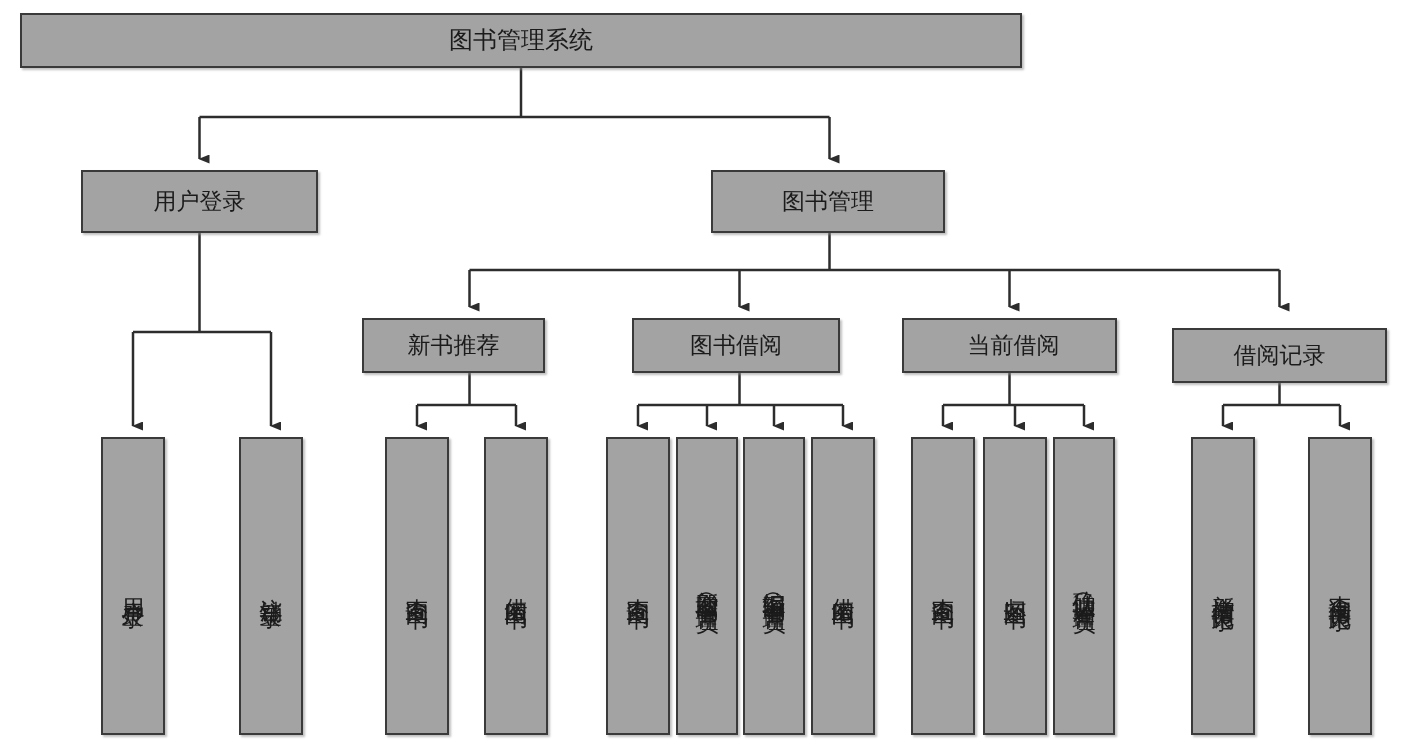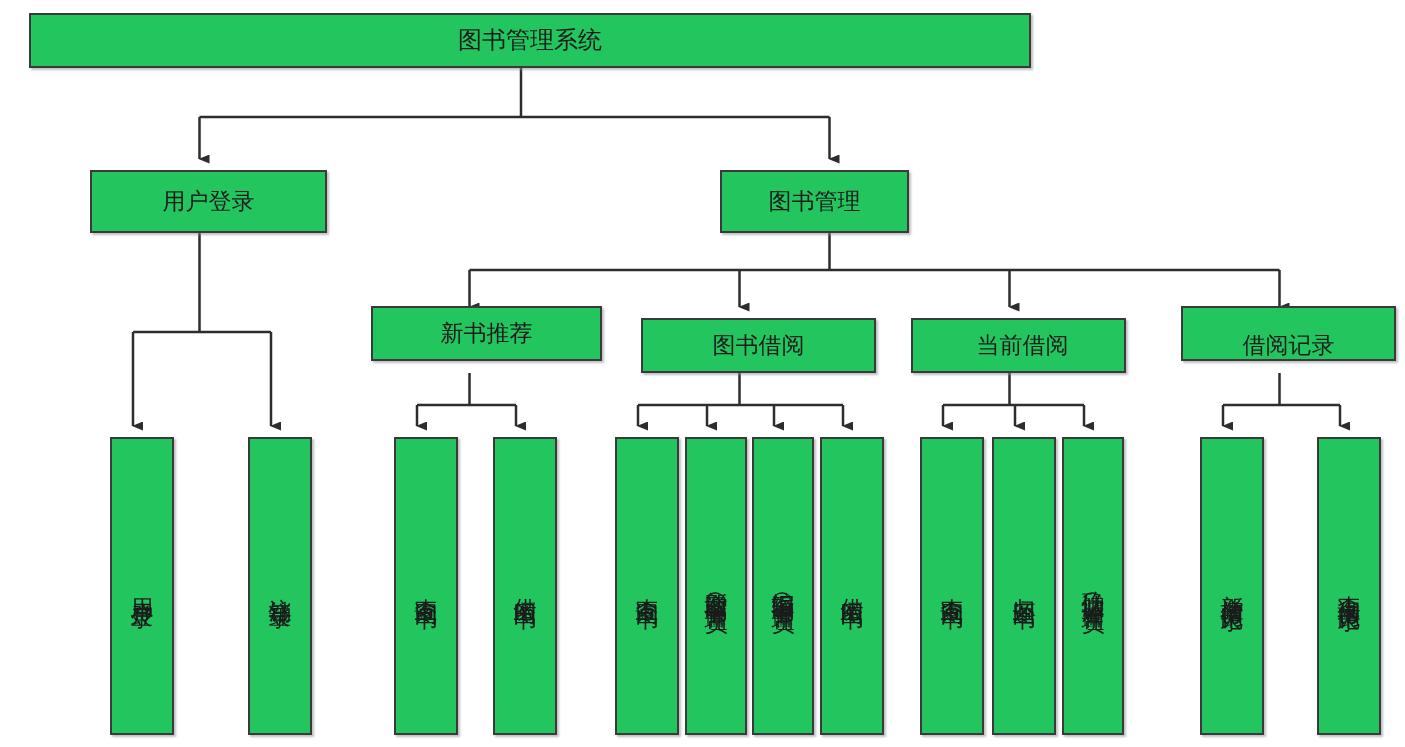--- a/index.html
+++ b/index.html
@@ -20,28 +20,27 @@
   #edges-layer {
     position: absolute;
     left: 0;
     top: 0;
     width: 1405px;
     height: 747px;
   }
   .node-box {
     position: absolute;
     box-sizing: border-box;
-    background: #22c55e;
+    background: #a3a3a3;
     border: 2px solid #3a3a3a;
     box-shadow: 2px 2px 2px rgba(140,140,140,0.55);
     display: flex;
     align-items: center;
     justify-content: center;
     overflow: hidden;
-    margin-left: 9px;
   }
   .node-label {
     color: #1b1b1b;
     text-align: center;
     line-height: 1.18;
     white-space: nowrap;
   }
   .node-box.horizontal .node-label {
     font-size: 23px;
   }
@@ -118,33 +117,33 @@
       </g>
   </svg>
 
   <div id="nodes-layer">
       <div class="node-box horizontal root" style="left: 20px; top: 13px; width: 1002px; height: 55px;">
         <div class="node-label">图书管理系统</div>
       </div>
       <div class="node-box horizontal" style="left: 81px; top: 170px; width: 237px; height: 63px;">
         <div class="node-label">用户登录</div>
       </div>
-      <div class="node-box horizontal" style="left: 711px; top: 170px; width: 189px; height: 63px;">
+      <div class="node-box horizontal" style="left: 711px; top: 170px; width: 234px; height: 63px;">
         <div class="node-label">图书管理</div>
       </div>
-      <div class="node-box horizontal" style="left: 362px; top: 306px; width: 231px; height: 55px;">
+      <div class="node-box horizontal" style="left: 362px; top: 318px; width: 183px; height: 55px;">
         <div class="node-label">新书推荐</div>
       </div>
-      <div class="node-box horizontal" style="left: 632px; top: 318px; width: 235px; height: 55px;">
+      <div class="node-box horizontal" style="left: 632px; top: 318px; width: 208px; height: 55px;">
         <div class="node-label">图书借阅</div>
       </div>
       <div class="node-box horizontal" style="left: 902px; top: 318px; width: 215px; height: 55px; padding-left: 8px;">
         <div class="node-label">当前借阅</div>
       </div>
-      <div class="node-box horizontal" style="left: 1172px; top: 306px; width: 215px; height: 55px; align-items: flex-end;">
+      <div class="node-box horizontal" style="left: 1172px; top: 328px; width: 215px; height: 55px;">
         <div class="node-label">借阅记录</div>
       </div>
       <div class="node-box vertical" style="left: 101px; top: 437px; width: 64px; height: 298px;">
         <div class="node-label">用户登录</div>
       </div>
       <div class="node-box vertical" style="left: 239px; top: 437px; width: 64px; height: 298px;">
         <div class="node-label">注销登录</div>
       </div>
       <div class="node-box vertical" style="left: 385px; top: 437px; width: 64px; height: 298px;">
         <div class="node-label">查询图书</div>

